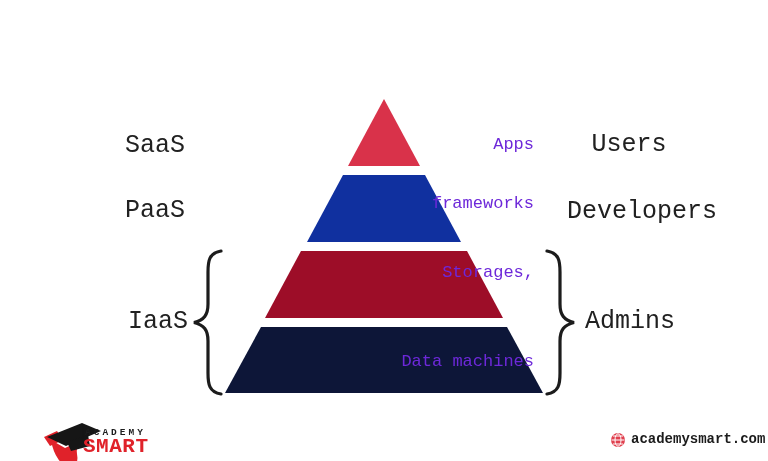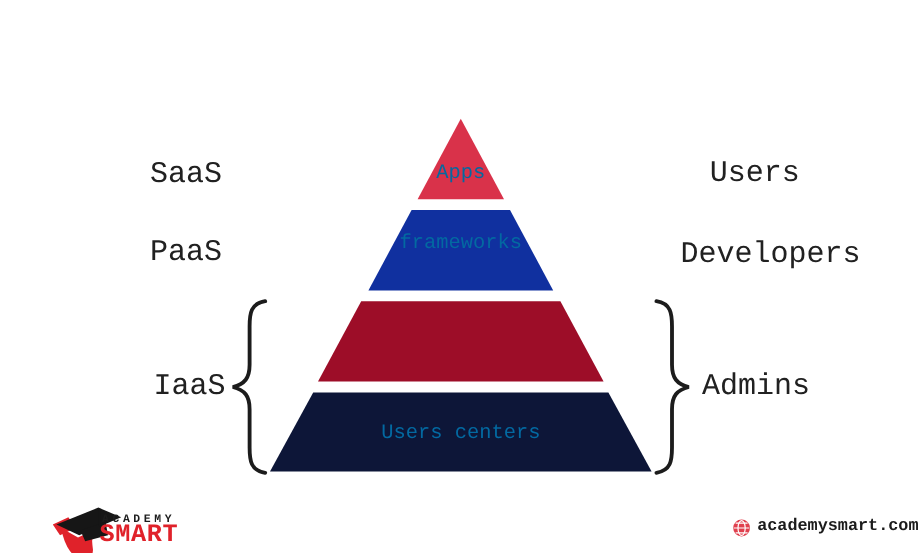--- a/index.html
+++ b/index.html
@@ -15,22 +15,22 @@
   .side-label{
     position:absolute;
     font-size:25px;
     color:#212121;
     text-align:center;
     white-space:nowrap;
   }
   .layer-label{
     position:absolute;
     left:234px;width:300px;
-    text-align:center;
-    color:#0369a1;
+    text-align:right;
+    color:#6d28d9;
     font-size:17px;
     line-height:22px;
     white-space:nowrap;
   }
   .layer-label div{pointer-events:none;}
   .logo-academy{
     position:absolute;left:85px;top:407px;
     font-size:9.5px;font-weight:700;letter-spacing:3px;
     color:#1d1d1d;white-space:nowrap;
   }
@@ -87,22 +87,23 @@
   <div class="side-label" style="left:567px;top:177px;width:150px;">Developers</div>
   <div class="side-label" style="left:570px;top:287px;width:120px;">Admins</div>
 
   <div class="layer-label" style="top:114px;">
     <div>Apps</div>
   </div>
   <div class="layer-label" style="top:173px;">
     <div>frameworks</div>
   </div>
   <div class="layer-label" style="top:241px;line-height:23px;">
+    <div>Storages,</div>
   </div>
   <div class="layer-label" style="top:331px;">
-    <div>Users centers</div>
+    <div>Data machines</div>
   </div>
 
   <div class="logo-academy">ACADEMY</div>
   <div class="logo-smart">SMART</div>
   <div class="website">academysmart.com</div>
 
 </div>
 
 </body></html>

